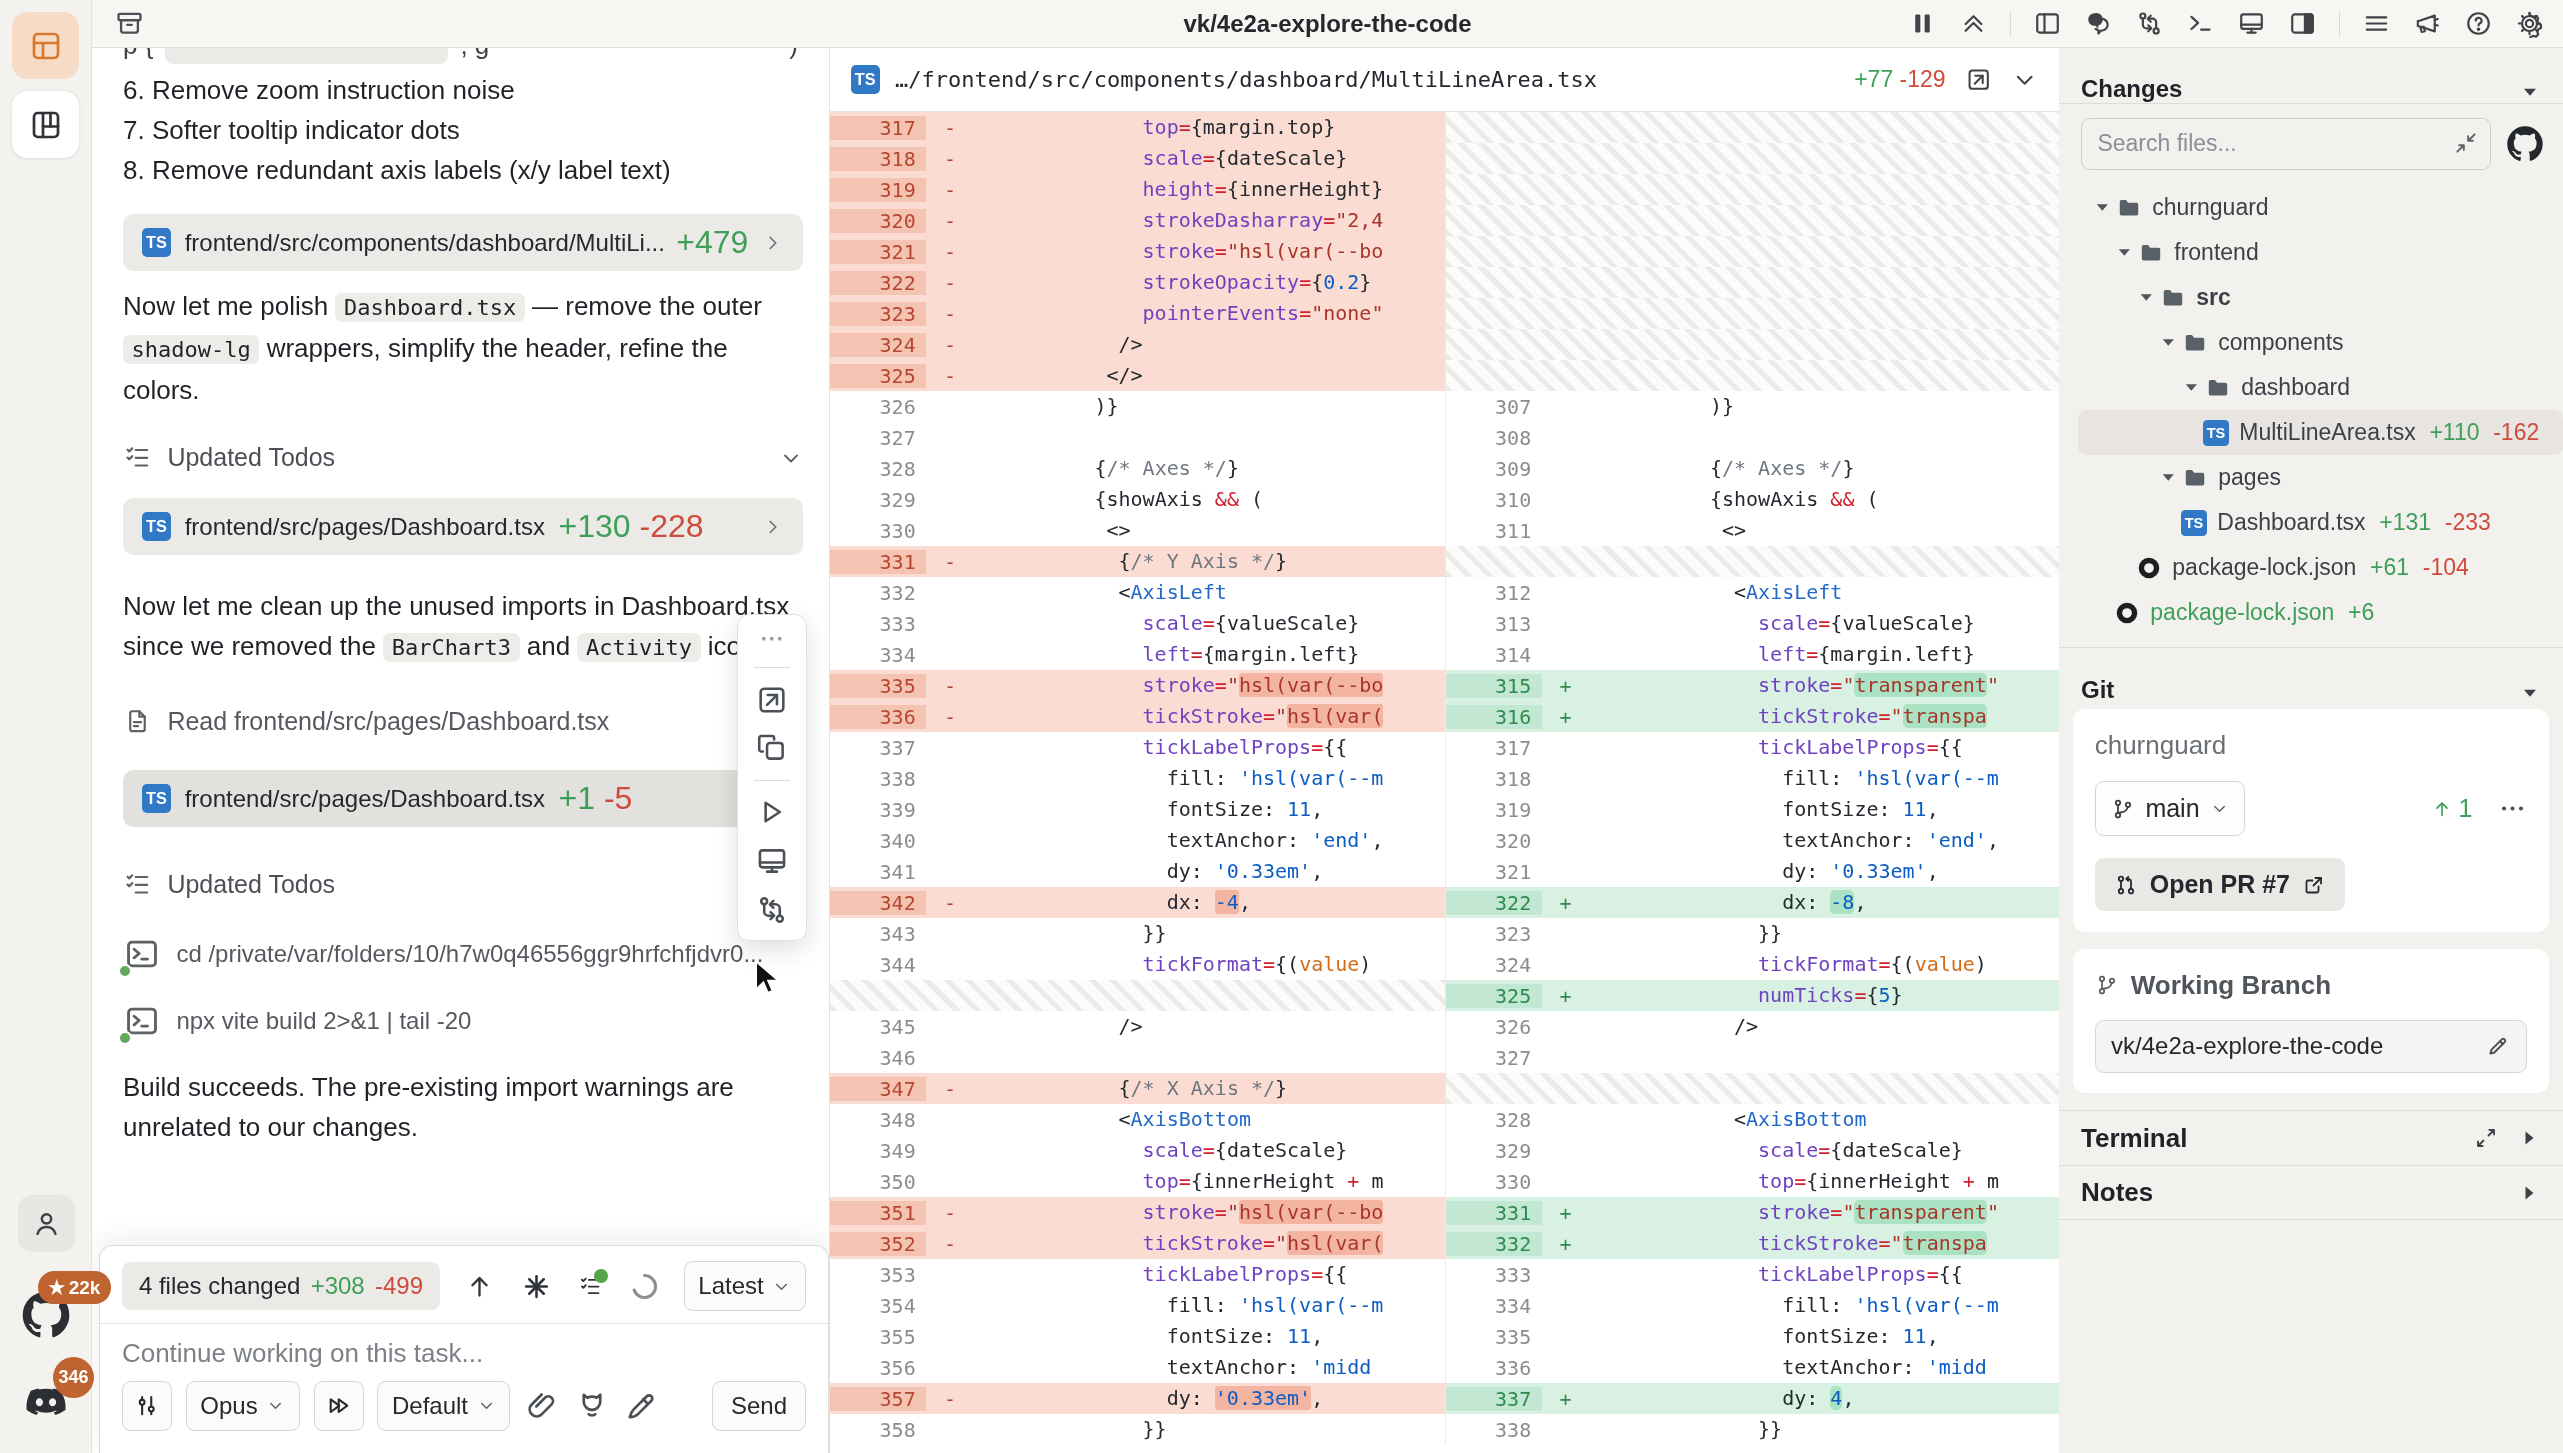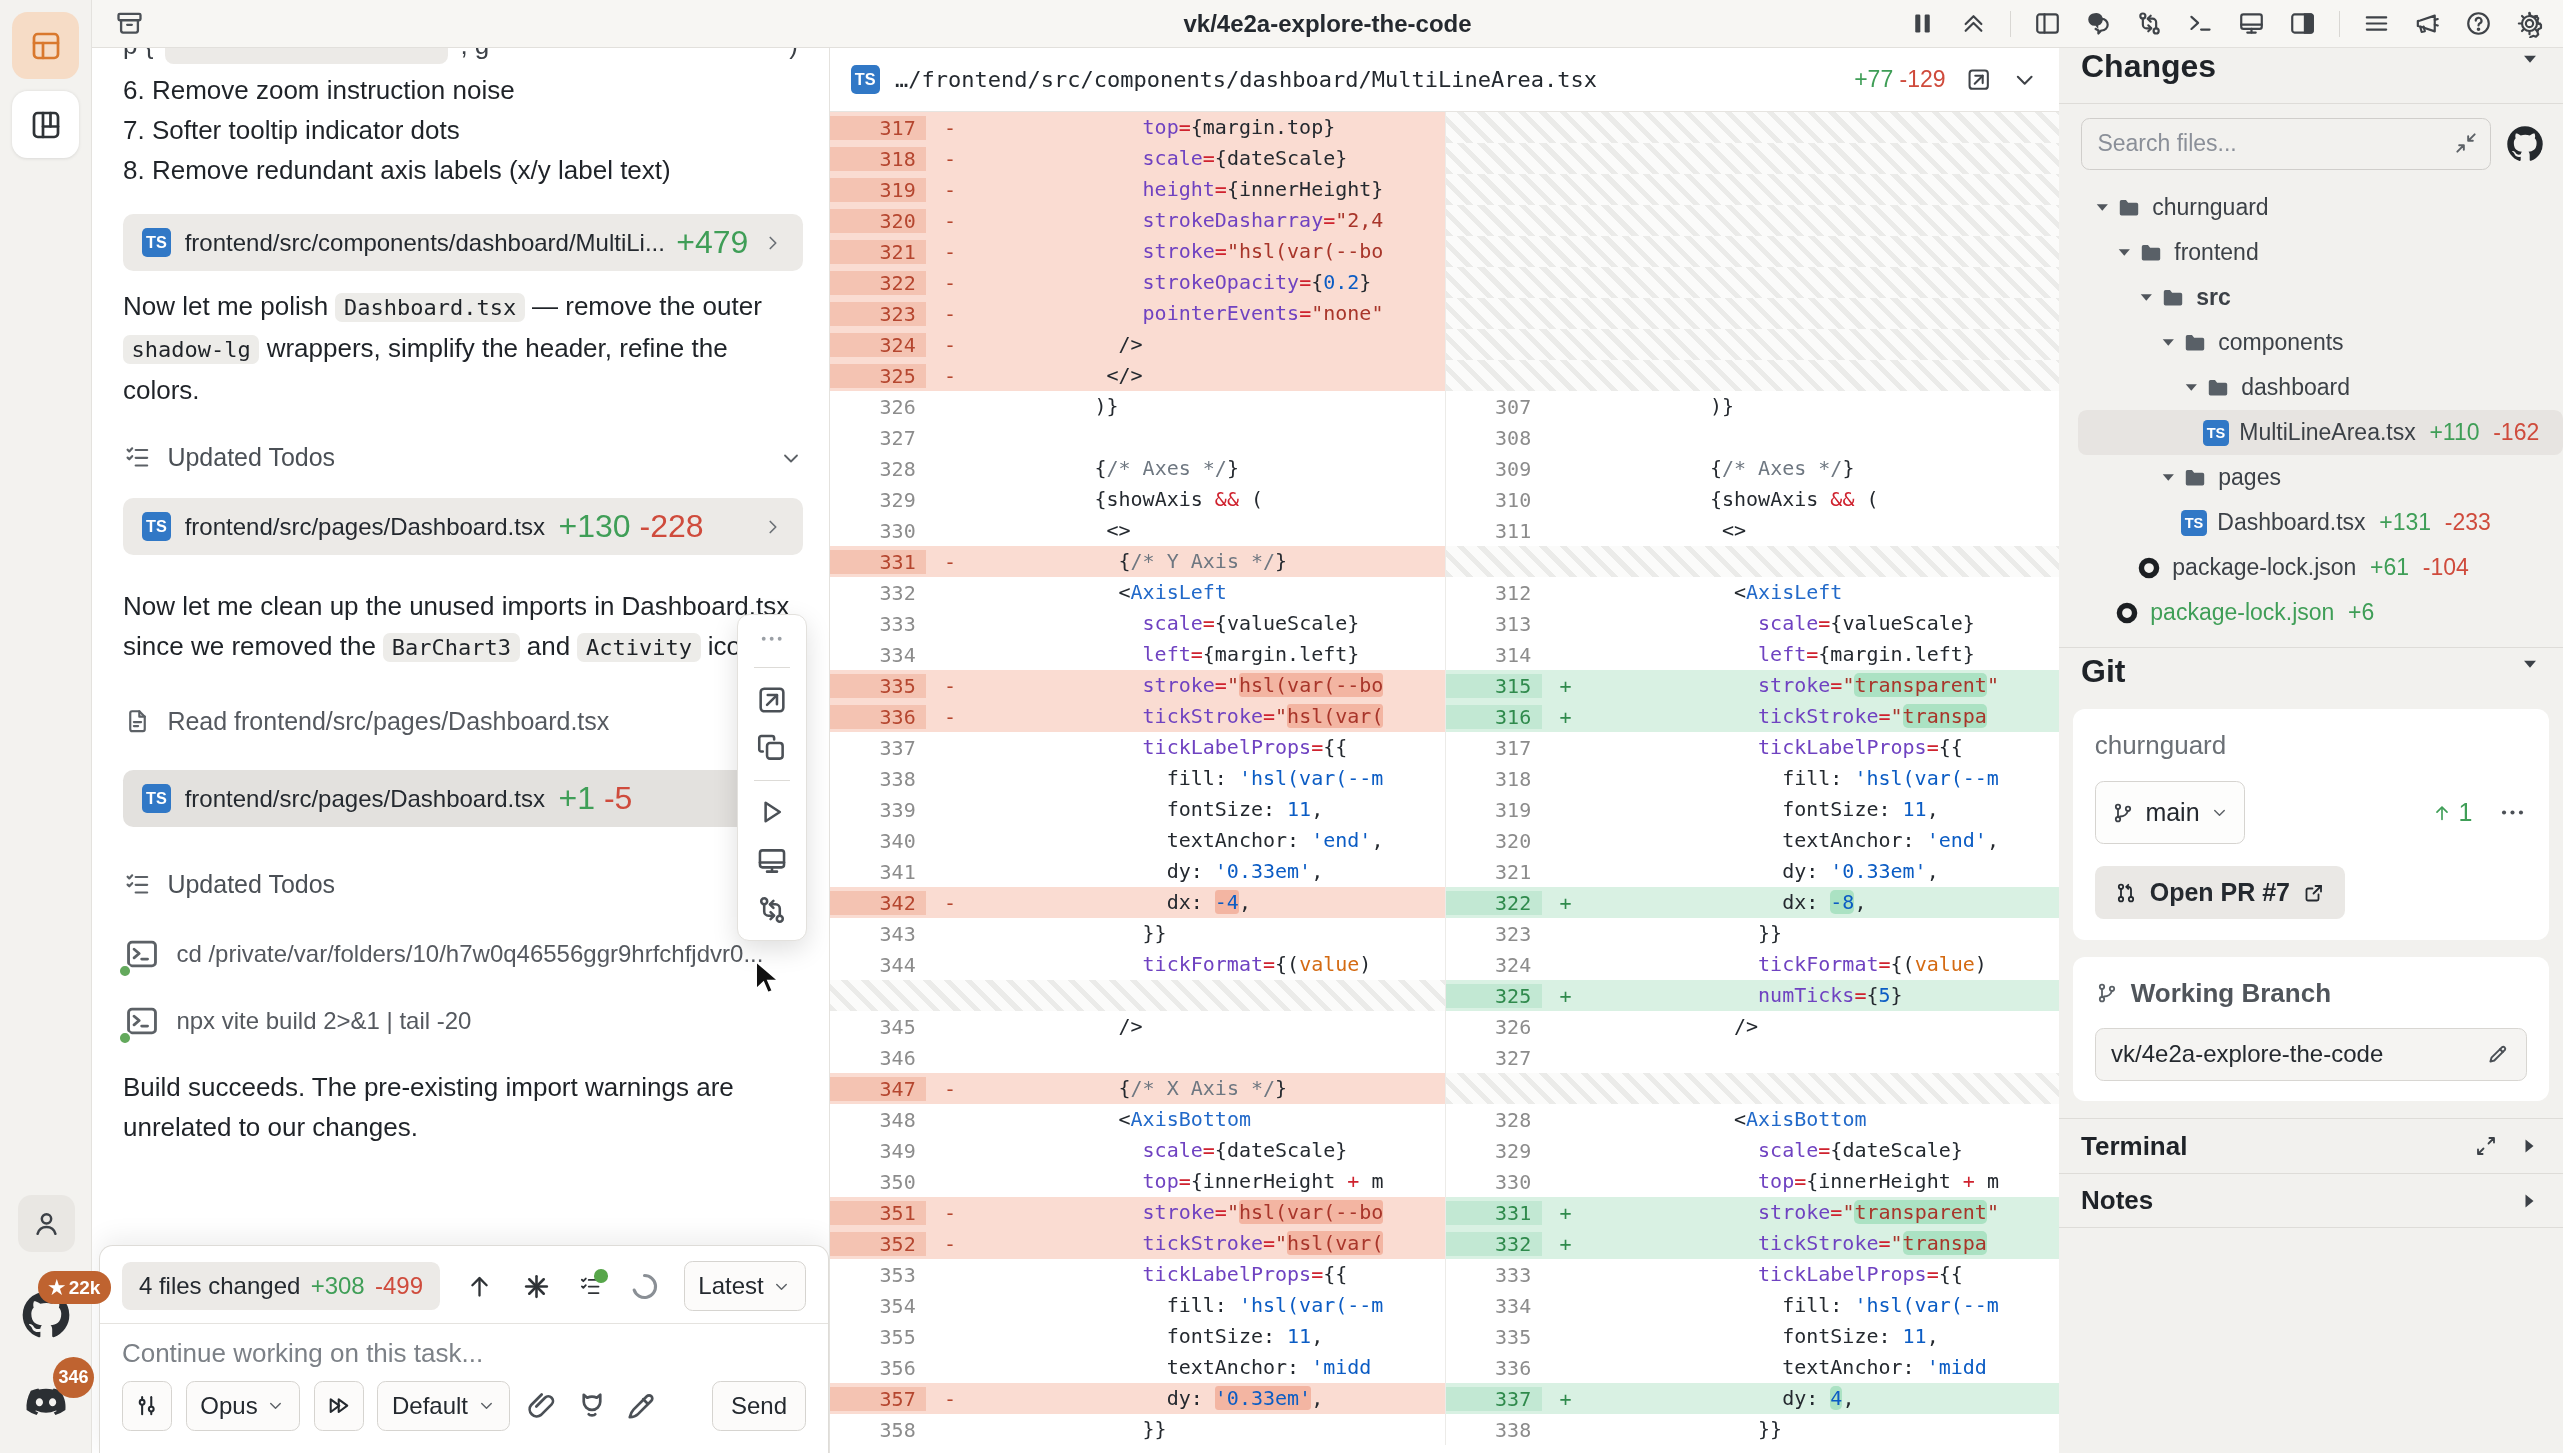--- a/index.html
+++ b/index.html
@@ -102,21 +102,21 @@
   .row-add .mark{color:#2f8a4c}
   pre.code{flex:1;font-family:"DejaVu Sans Mono",monospace;font-size:20px;line-height:31px;white-space:pre;overflow:hidden}
   .tk-d{color:#24292f}.tk-p{color:#6f42c1}.tk-eq{color:#cf222e}.tk-r{color:#cf222e}
   .tk-s{color:#a8352a}.tk-shl{color:#a8352a}.tk-b{color:#0b5cc4}.tk-bhl{color:#0b5cc4}
   .tk-c{color:#6e7781}.tk-t{color:#2169c9}.tk-o{color:#d46a12}
   .row-del .tk-shl,.row-del .tk-bhl{background:#f3b5a2;border-radius:3.4px}
   .row-add .tk-shl,.row-add .tk-bhl{background:#abe2c3;border-radius:5px}
 
   
   .side{position:absolute;right:0;top:48px;width:504px;bottom:0;background:#f2f1ee;overflow:hidden}
-  .side-h{display:flex;align-items:flex-start;padding:0 22px;font-size:32px;font-weight:700;color:#1f2328}
+  .side-h{display:flex;align-items:flex-end;padding:0 22px;font-size:24px;font-weight:700;color:#1f2328}
   .side-h .caret{margin-left:auto;width:22px;height:22px;color:#3c4147}
   .changes-h{height:55px}
   .side-div{height:0.9px;background:#dedcd8}
   .search-row{display:flex;align-items:center;gap:15.4px;padding:13.7px 19px 6.9px 22px}
   .search-box{position:relative;flex:1;height:52px}
   .search-box input{width:100%;height:100%;border:0.9px solid #d0cecb;border-radius:8.6px;background:transparent;padding:0 48px 0 15.4px;font-family:"Liberation Sans",sans-serif;font-size:23px;color:#24292f;outline:none}
   .search-box input::placeholder{color:#8a8f98}
   .search-collapse{position:absolute;right:12px;top:12px;width:26px;height:26px;color:#5c6166;cursor:pointer}
   .side-cat{width:38px;height:38px;color:#24282c;cursor:pointer}
   .tree{margin-top:8.6px}
@@ -125,21 +125,21 @@
   .tree-row .folder{width:26px;height:26px;flex:none;margin-right:10.3px}
   .tree-row .ts-badge{width:26px;height:26px;font-size:14.6px;border-radius:4.3px;margin-right:10.3px}
   .tree-row .pkg{width:26px;height:26px;flex:none;margin-right:10.3px;color:#1c1f22}
   .tree-row .cnt{margin-left:13.7px}
   .tree-row.selected{background:#e7e4e1;border-radius:8.6px}
   .tree-row .lbl.newfile{color:#3f9e57}
   .git-h{height:51px;margin-top:5.1px}
   .git-card{background:#fff;border-radius:12px;margin:5.1px 13.7px 17px;padding:20.6px 22px}
   .git-repo{font-size:26px;color:#6b7076}
   .git-row{display:flex;align-items:center;margin-top:20.6px}
-  .branch-btn{height:63px;border:0.9px solid #d6d4d0;border-radius:8.6px;background:#fdfdfc;display:inline-flex;align-items:center;gap:10.3px;padding:0 15.4px;font-size:25px;cursor:pointer}
+  .branch-btn{height:55px;border:0.9px solid #d6d4d0;border-radius:8.6px;background:#fdfdfc;display:inline-flex;align-items:center;gap:10.3px;padding:0 15.4px;font-size:25px;cursor:pointer}
   .branch-btn .ic{width:24px;height:24px;color:#3c4147}
   .branch-btn .chev{width:19px;height:19px;color:#5c6166}
   .git-right{margin-left:auto;display:flex;align-items:center;gap:26px}
   .ahead{display:flex;align-items:center;gap:5.1px;color:#3f9e57;font-size:25px}
   .ahead .ic{width:22px;height:22px}
   .dots-btn{width:29px;height:29px;color:#4b5056;cursor:pointer}
   .pr-btn{margin-top:22px;height:53px;background:#eae8e5;border-radius:8.6px;display:inline-flex;align-items:center;gap:12px;padding:0 19px;font-size:25px;font-weight:600;color:#24292f;cursor:pointer}
   .pr-btn .ic{width:24px;height:24px}
   .wb-head{display:flex;align-items:center;gap:12px;font-size:26px;font-weight:700;color:#50555b}
   .wb-head .ic{width:24px;height:24px;color:#5a6066}

